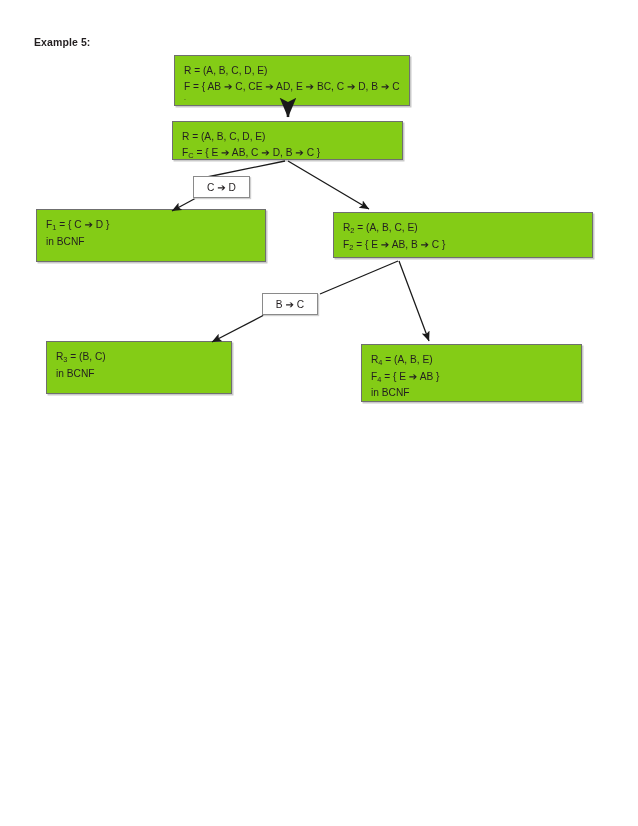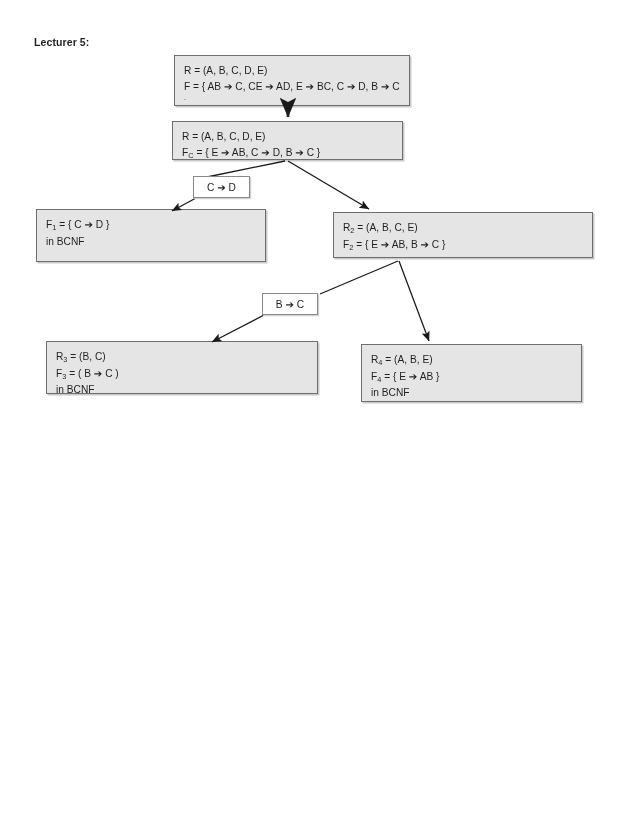--- a/index.html
+++ b/index.html
@@ -30,21 +30,21 @@
     font-size: 10.5px;
     font-weight: bold;
     letter-spacing: 0.1px;
     white-space: nowrap;
   }
 
   
   .node {
     position: absolute;
     box-sizing: border-box;
-    background: #e5e5e5;
+    background: #84cc16;
     border: 1px solid #6f6f6f;
     box-shadow: 1.5px 1.5px 0 0 #c9c9c9;
     padding: 7px 9px 6px 9px;
   }
   .node .line {
     font-size: 10.2px;
     line-height: 15.5px;
     white-space: nowrap;
   }
   .node .line.tiny {
@@ -72,21 +72,21 @@
     vertical-align: baseline;
     position: relative;
     top: 2px;
   }
 
   
   #node-root-original { left: 174px; top: 55px;  width: 236px; height: 51px; }
   #node-root-canonical{ left: 172px; top: 121px; width: 231px; height: 39px; }
   #node-r1            { left: 36px;  top: 209px; width: 230px; height: 53px; }
   #node-r2            { left: 333px; top: 212px; width: 260px; height: 46px; }
-  #node-r3            { left: 46px;  top: 341px; width: 272px; height: 53px; }
+  #node-r3            { left: 46px;  top: 341px; width: 186px; height: 53px; }
   #node-r4            { left: 361px; top: 344px; width: 221px; height: 58px; }
 
   #label-c-d { left: 193px; top: 176px; width: 57px; height: 22px; }
   #label-b-c { left: 262px; top: 293px; width: 56px; height: 22px; }
 
   
   #connectors {
     position: absolute;
     left: 0;
     top: 0;
@@ -109,21 +109,21 @@
   #footer-email {
     color: #1f6fc4;
     text-decoration: underline;
   }
 </style>
 </head>
 <body>
 
 <div class="page">
 
-  <div id="example-title">Lecturer 5:</div>
+  <div id="example-title">Example 5:</div>
 
   <svg id="connectors" viewBox="0 0 638 826" xmlns="http://www.w3.org/2000/svg">
     <defs>
       <marker id="ah" markerWidth="9" markerHeight="9" refX="7.4" refY="3.2" orient="auto" markerUnits="strokeWidth">
         <path d="M0,0 L7.6,3.2 L0,6.4 L1.6,3.2 z" fill="#1a1a1a"></path>
       </marker>
     </defs>
 
     <line x1="288" y1="106" x2="288" y2="117" stroke="#1a1a1a" stroke-width="2.6" marker-end="url(#ah)"></line>
 
@@ -168,23 +168,20 @@
       <span>F</span><sub>2</sub><span> = { E ➔ AB, B ➔ C }</span>
     </div>
   </div>
 
   <div class="edge-label" id="label-b-c">B ➔ C</div>
 
   <div class="node" id="node-r3">
     <div class="line">
       <span>R</span><sub>3</sub><span> = (B, C)</span>
     </div>
-    <div class="line">
-      <span>F</span><sub>3</sub><span> = ( B ➔ C )</span>
-    </div>
     <div class="line">in BCNF</div>
   </div>
 
   <div class="node" id="node-r4">
     <div class="line">
       <span>R</span><sub>4</sub><span> = (A, B, E)</span>
     </div>
     <div class="line">
       <span>F</span><sub>4</sub><span> = { E ➔ AB }</span>
     </div>

